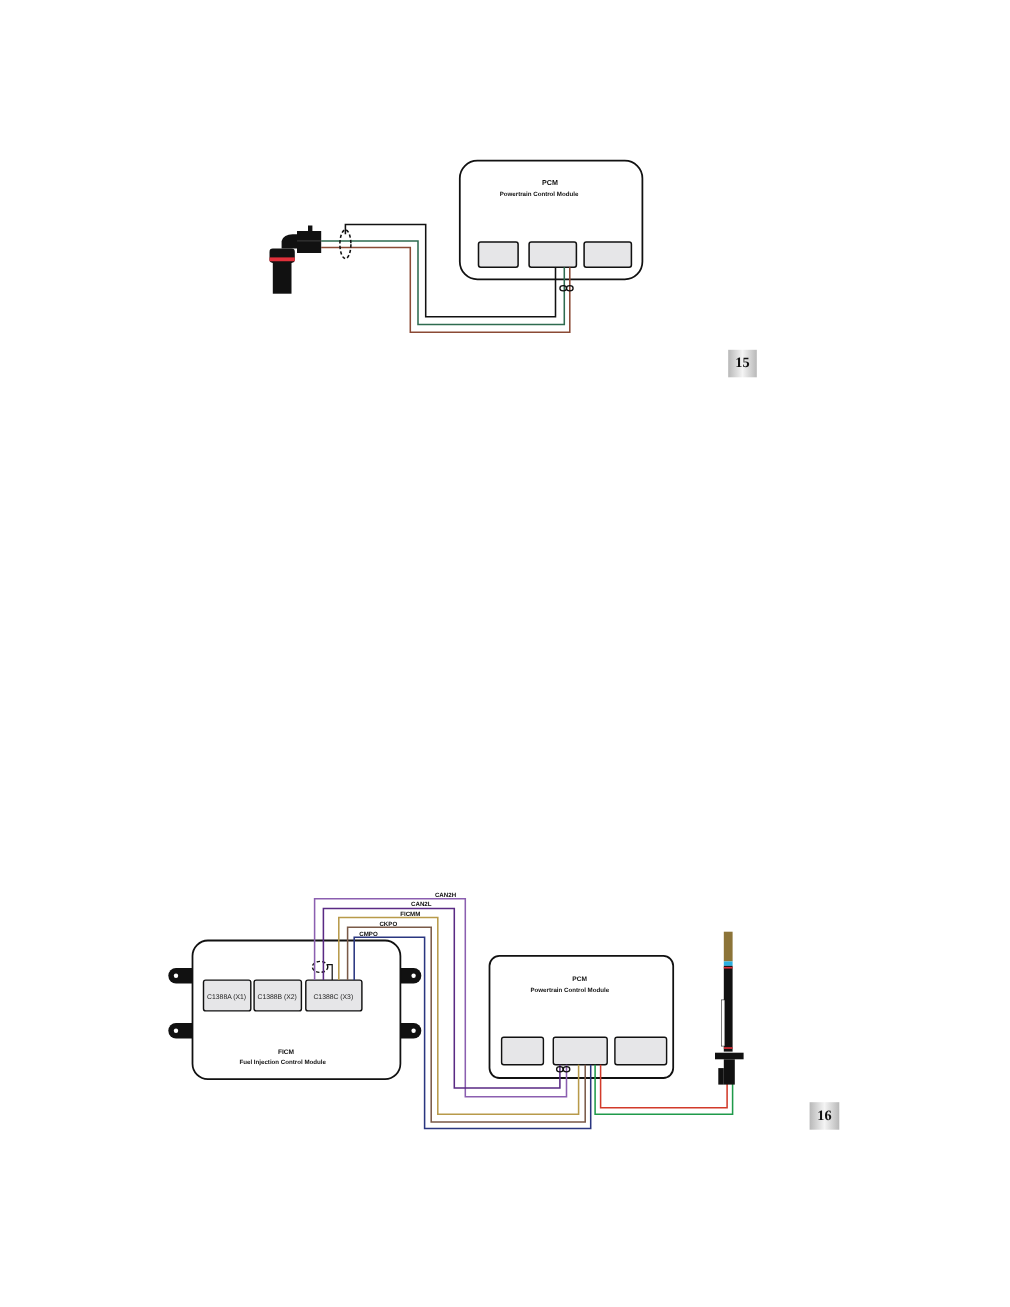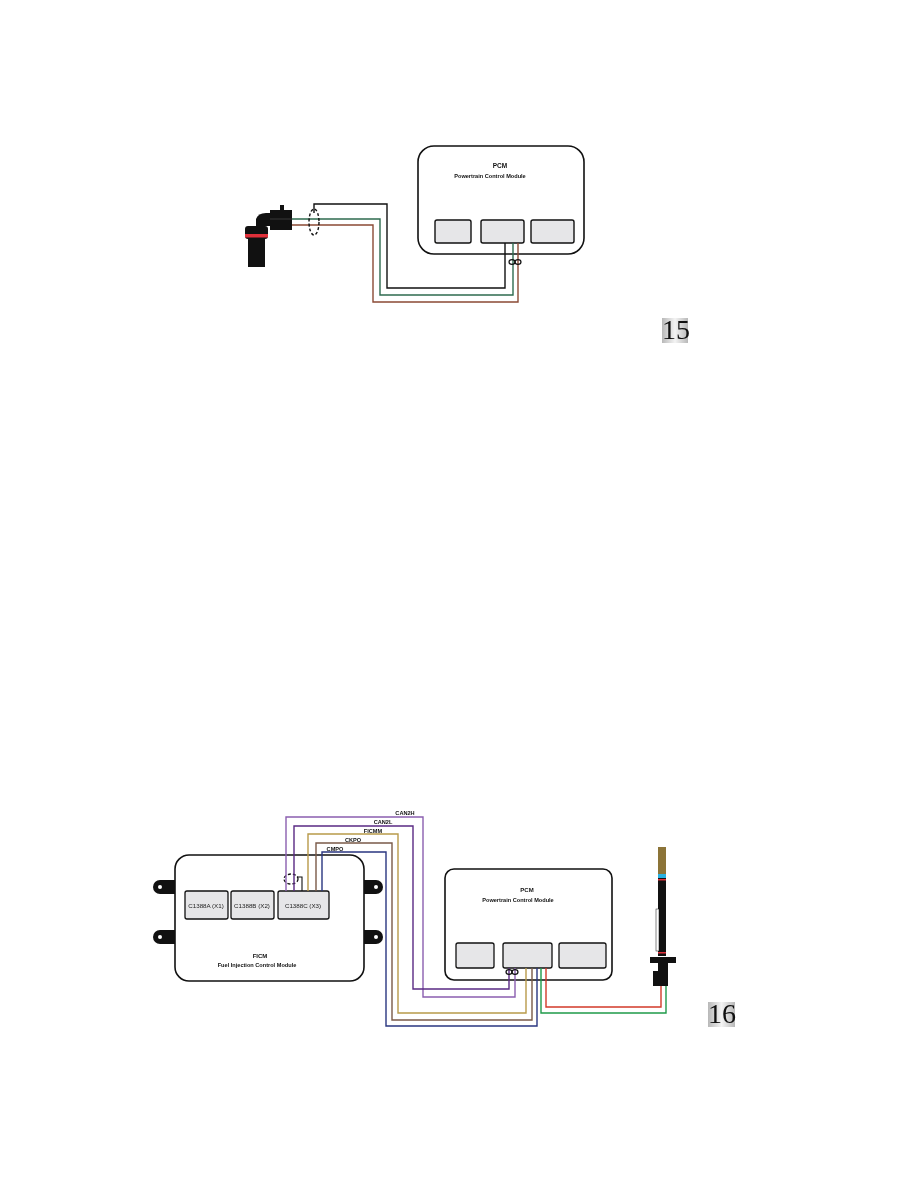--- a/index.html
+++ b/index.html
@@ -1,22 +1,22 @@
 <!DOCTYPE html>
 <html><head>
   <meta charset="utf-8">
   <style>
     html, body { margin: 0; padding: 0; background: #ffffff; }
     body { width: 918px; height: 1188px; position: relative; overflow: hidden;
            font-family: "Liberation Sans", sans-serif; }
     svg { position: absolute; left: 0; top: 0; }
     .lbl { font-family: "Liberation Sans", sans-serif; font-weight: bold; fill: #111; }
     .conn-lbl { font-family: "Liberation Sans", sans-serif; fill: #222; }
-    .pagenum { position: absolute; font-family: "Liberation Serif", serif; font-weight: normal;
-               font-size: 28px; color: #111; text-align: center; line-height: 24px;
+    .pagenum { position: absolute; font-family: "Liberation Serif", serif; font-weight: bold;
+               font-size: 13px; color: #111; text-align: center; line-height: 24px;
                background: linear-gradient(90deg, #b8b8b8 0%, #f4f4f4 50%, #b8b8b8 100%); }
   </style>
 </head>
 <body>
 
 <svg width="918" height="1188" viewBox="0 0 918 1188">
 
   <g>
 
     <rect x="418" y="146" width="166" height="108" rx="16" ry="16" fill="#fff" stroke="#111" stroke-width="1.6"></rect>
@@ -106,13 +106,13 @@
       <rect x="656" y="909" width="3" height="42" fill="#fff" stroke="#111" stroke-width="0.5"></rect>
       <rect x="658" y="952" width="8" height="1.5" fill="#e0303a"></rect>
       <rect x="650" y="957" width="26" height="6" fill="#111"></rect>
       <rect x="658" y="963" width="10" height="23" fill="#111"></rect>
       <rect x="653" y="971" width="5" height="15" fill="#111"></rect>
     </g>
   </g>
 </svg>
 
 <div class="pagenum" style="left:662px; top:318px; width:26px; height:25px;">15</div>
-<div class="pagenum" style="left:708px; top:1002px; width:27px; height:25px;">16</div>
+<div class="pagenum" style="left:736px; top:1002px; width:27px; height:25px;">16</div>
 
 </body></html>

